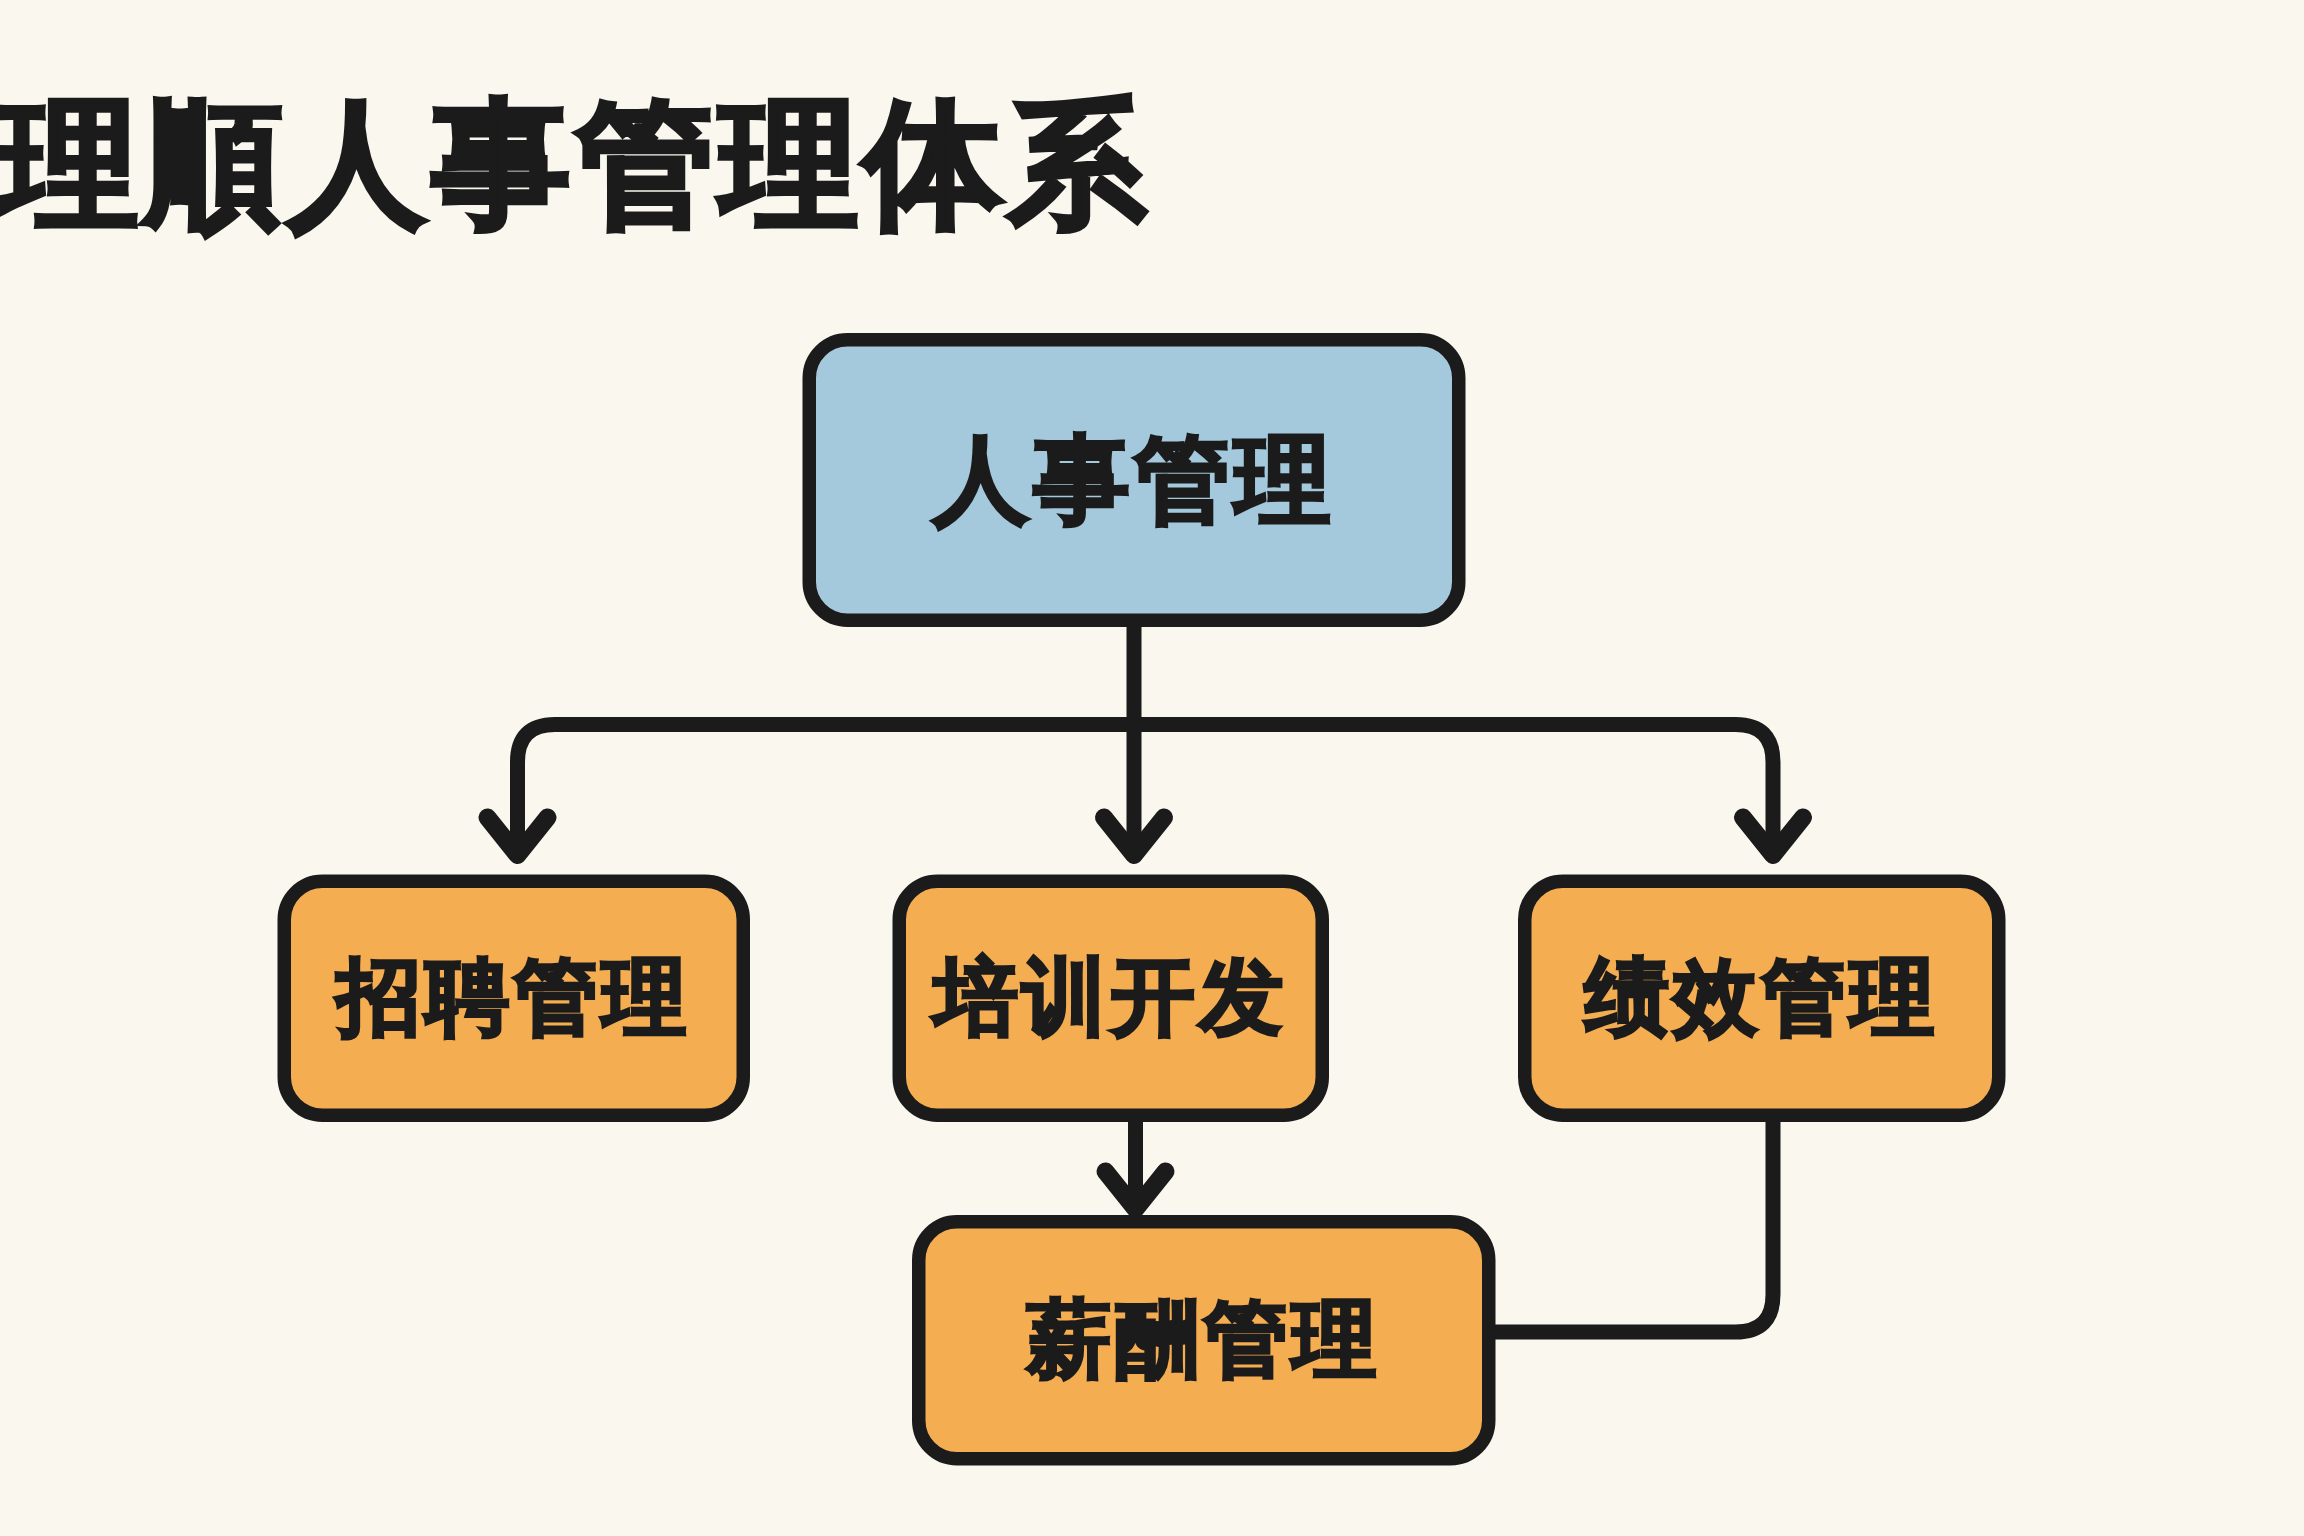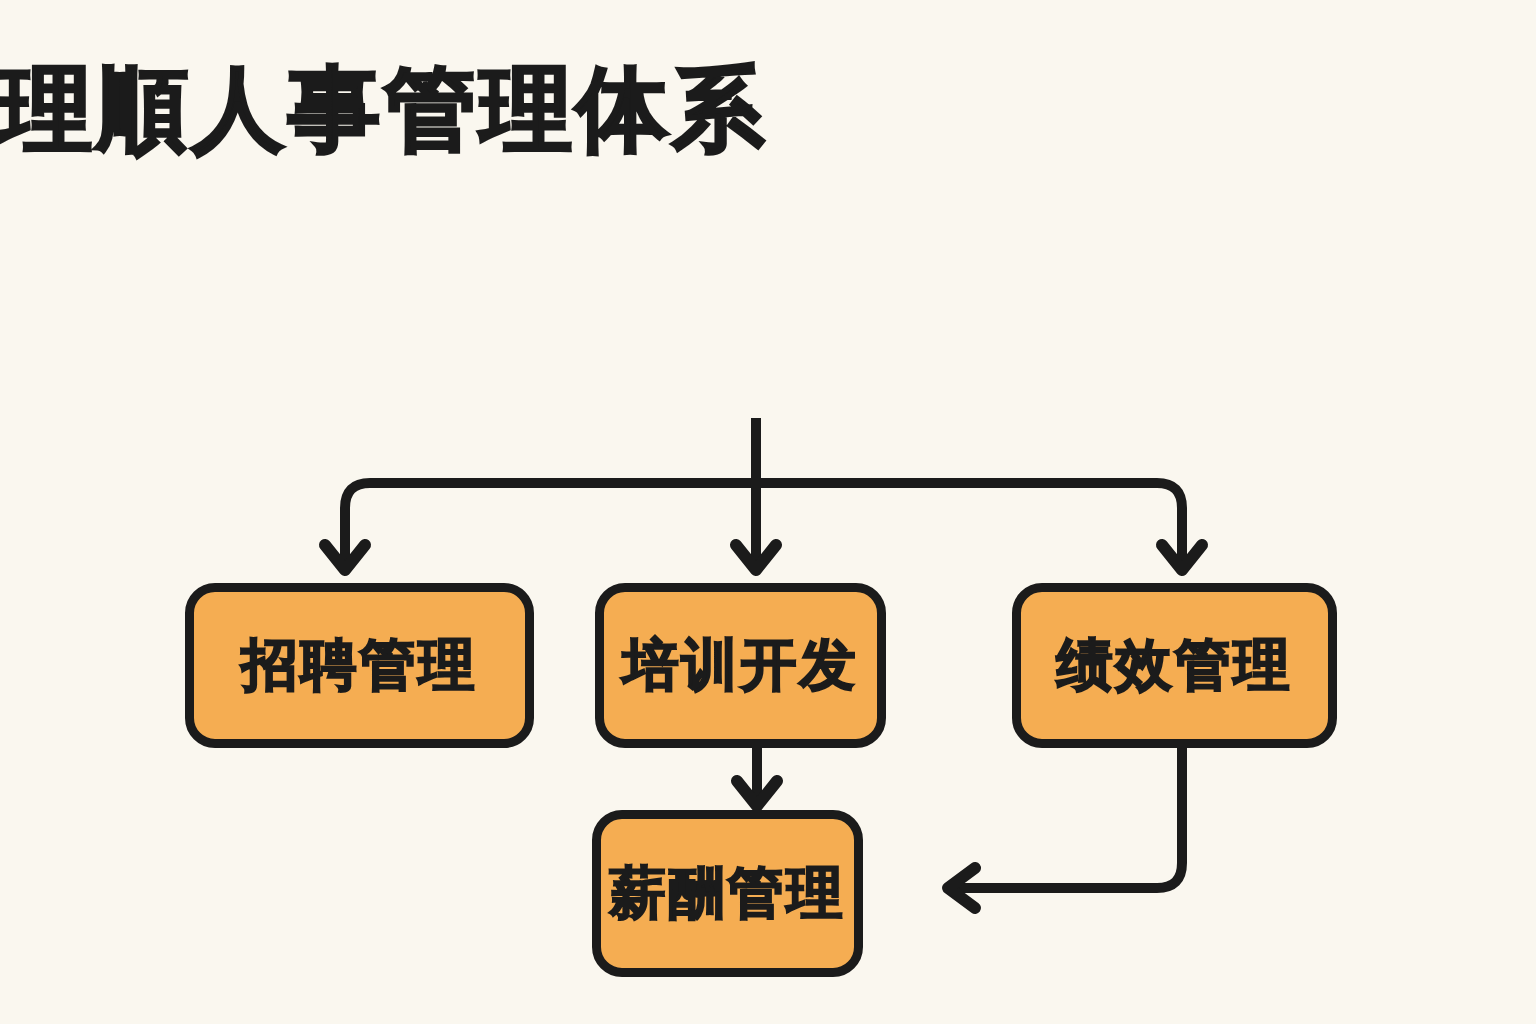--- a/index.html
+++ b/index.html
@@ -49,24 +49,24 @@
     -webkit-text-stroke: 2px var(--ink);
     letter-spacing: 3px;
   }
   .node-root {
     left: 535px; top: 222px;
     width: 442px; height: 196px;
     background: var(--blue);
     font-size: 64px;
   }
   .node-orange { background: var(--orange); font-size: 56px; }
-  .node-recruit      { left: 185px;  top: 583px; width: 349px; height: 165px; }
+  .node-recruit      { left: 185px;  top: 583px; width: 315px; height: 165px; }
   .node-training     { left: 595px;  top: 583px; width: 291px; height: 165px; }
   .node-performance  { left: 1012px; top: 583px; width: 325px; height: 165px; justify-content: center; }
-  .node-compensation { left: 592px;  top: 810px; width: 271px; height: 167px; }
+  .node-compensation { left: 608px;  top: 810px; width: 389px; height: 167px; }
   .line { stroke: var(--ink); stroke-width: 10; fill: none; }
   .head { stroke: var(--ink); stroke-width: 12; fill: none; stroke-linecap: round; stroke-linejoin: round; }
 </style>
 </head>
 <body>
 
 <div class="canvas">
 
   <div class="title">理順人事管理体系</div>
 
@@ -87,20 +87,23 @@
       <path class="line" d="M757 748 V798"></path>
       <path class="head" d="M737 781 L757 806 L777 781"></path>
     </g>
 
     <g>
       <path class="line" d="M1182 748 V863 Q1182 888 1157 888 H952"></path>
       <path class="head" d="M975 868 L948 888 L975 908"></path>
     </g>
   </svg>
 
+  <div class="node node-root">
+    <span>人事管理</span>
+  </div>
 
   <div class="node node-orange node-recruit">
     <span>招聘管理</span>
   </div>
 
   <div class="node node-orange node-training">
     <span>培训开发</span>
   </div>
 
   <div class="node node-orange node-performance">

